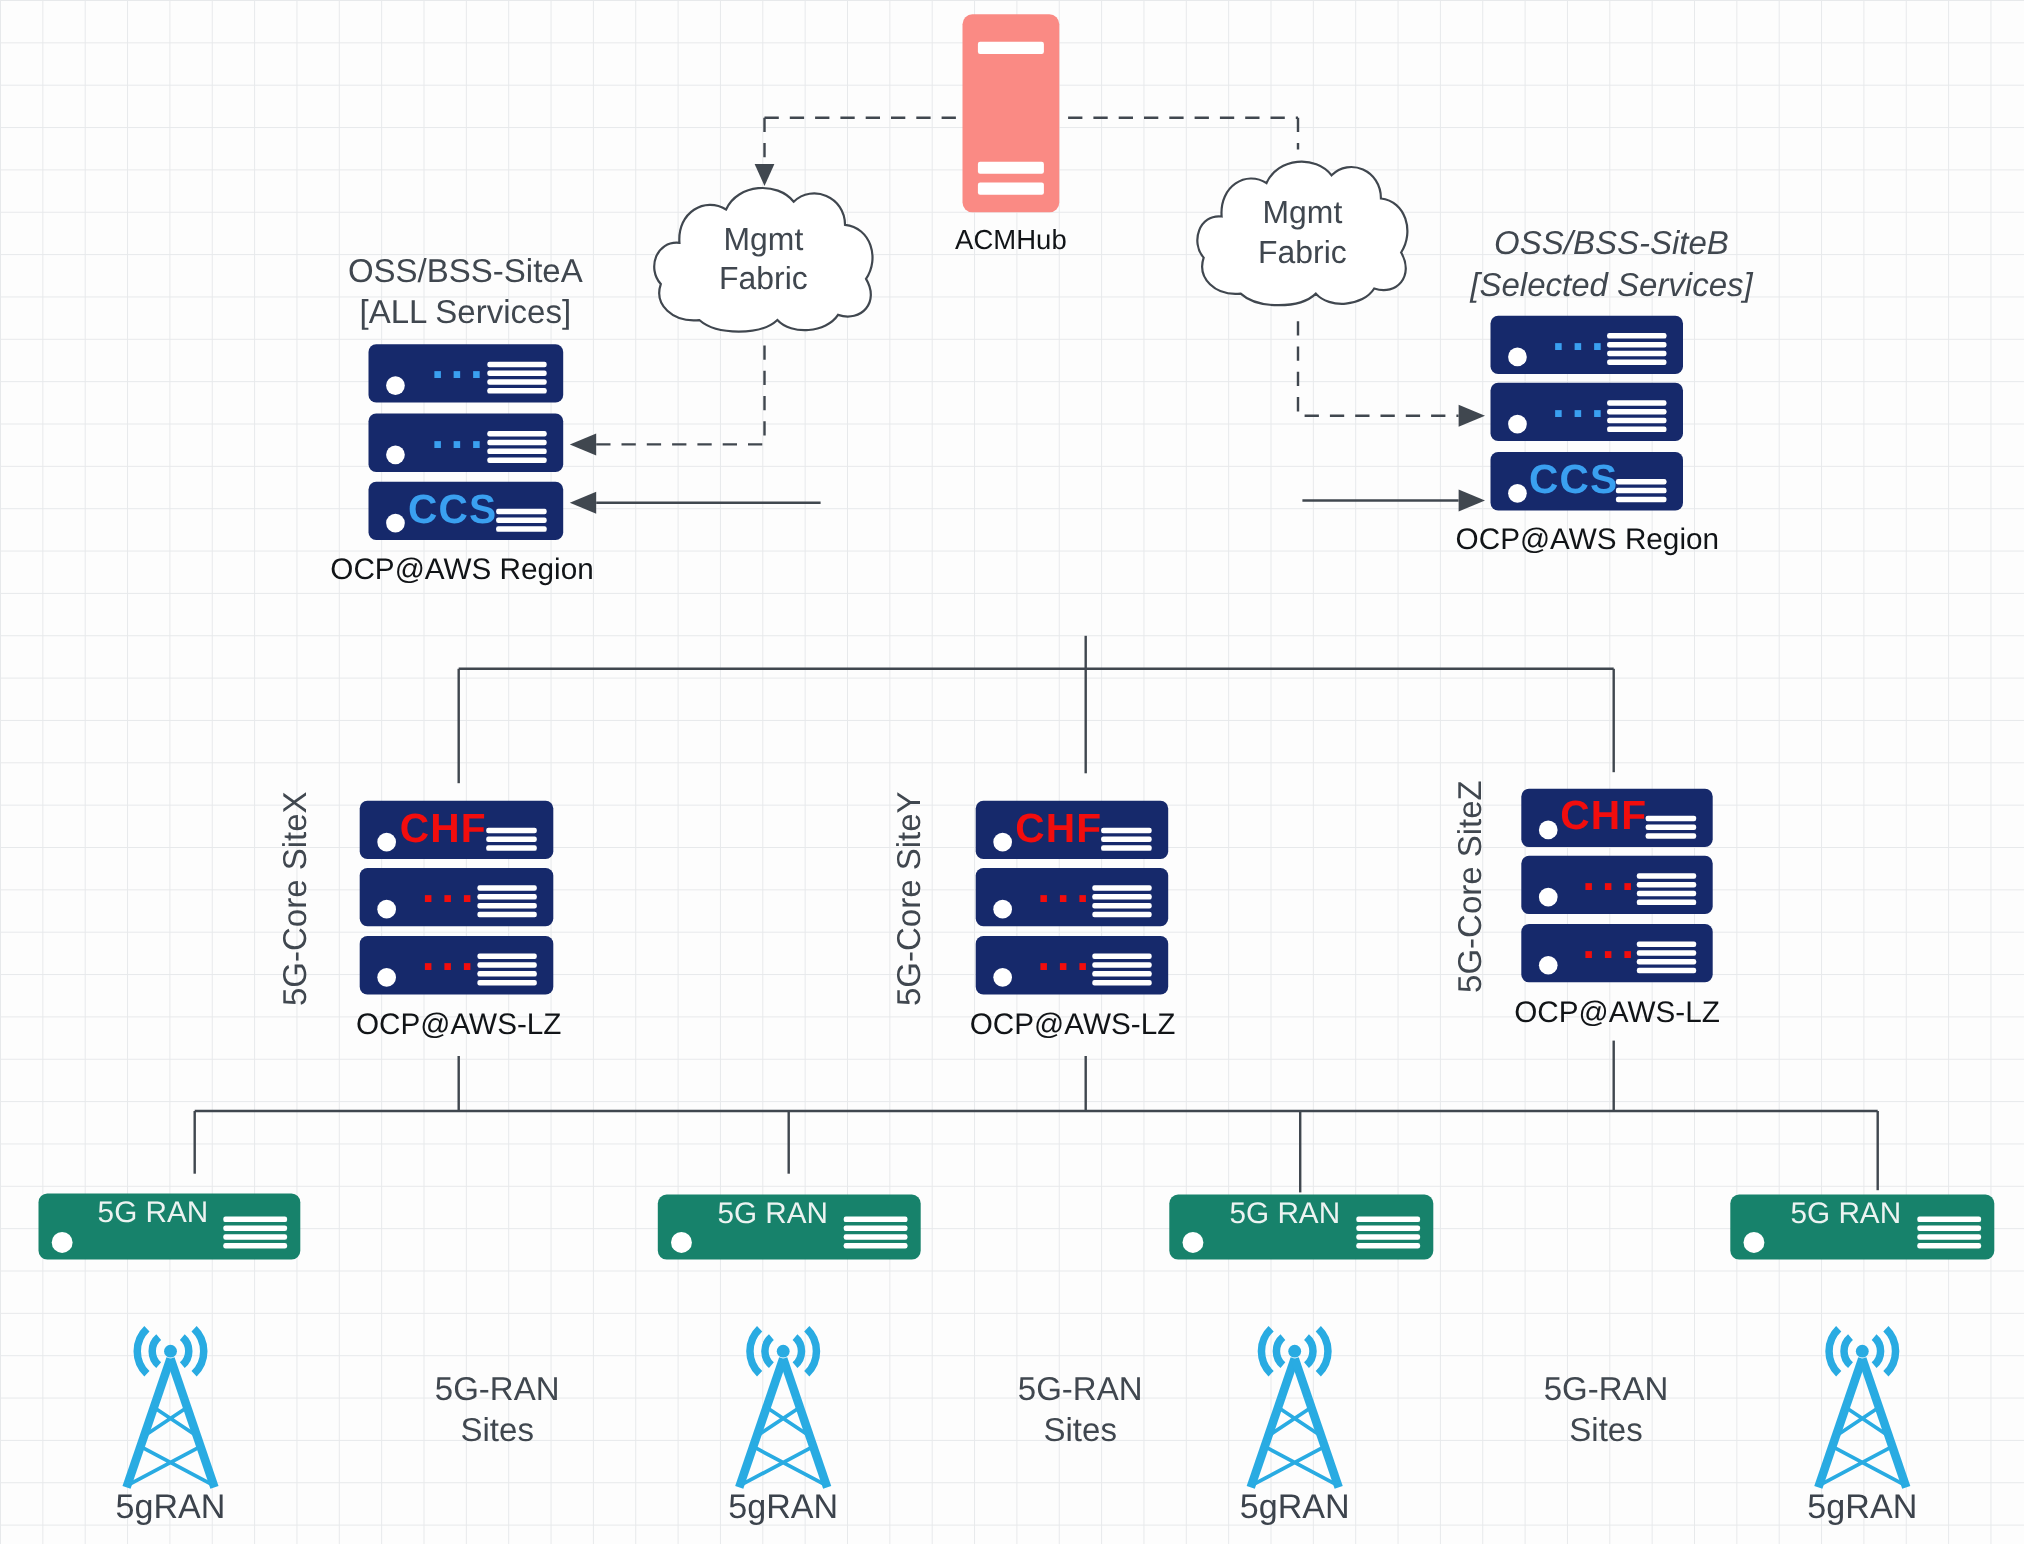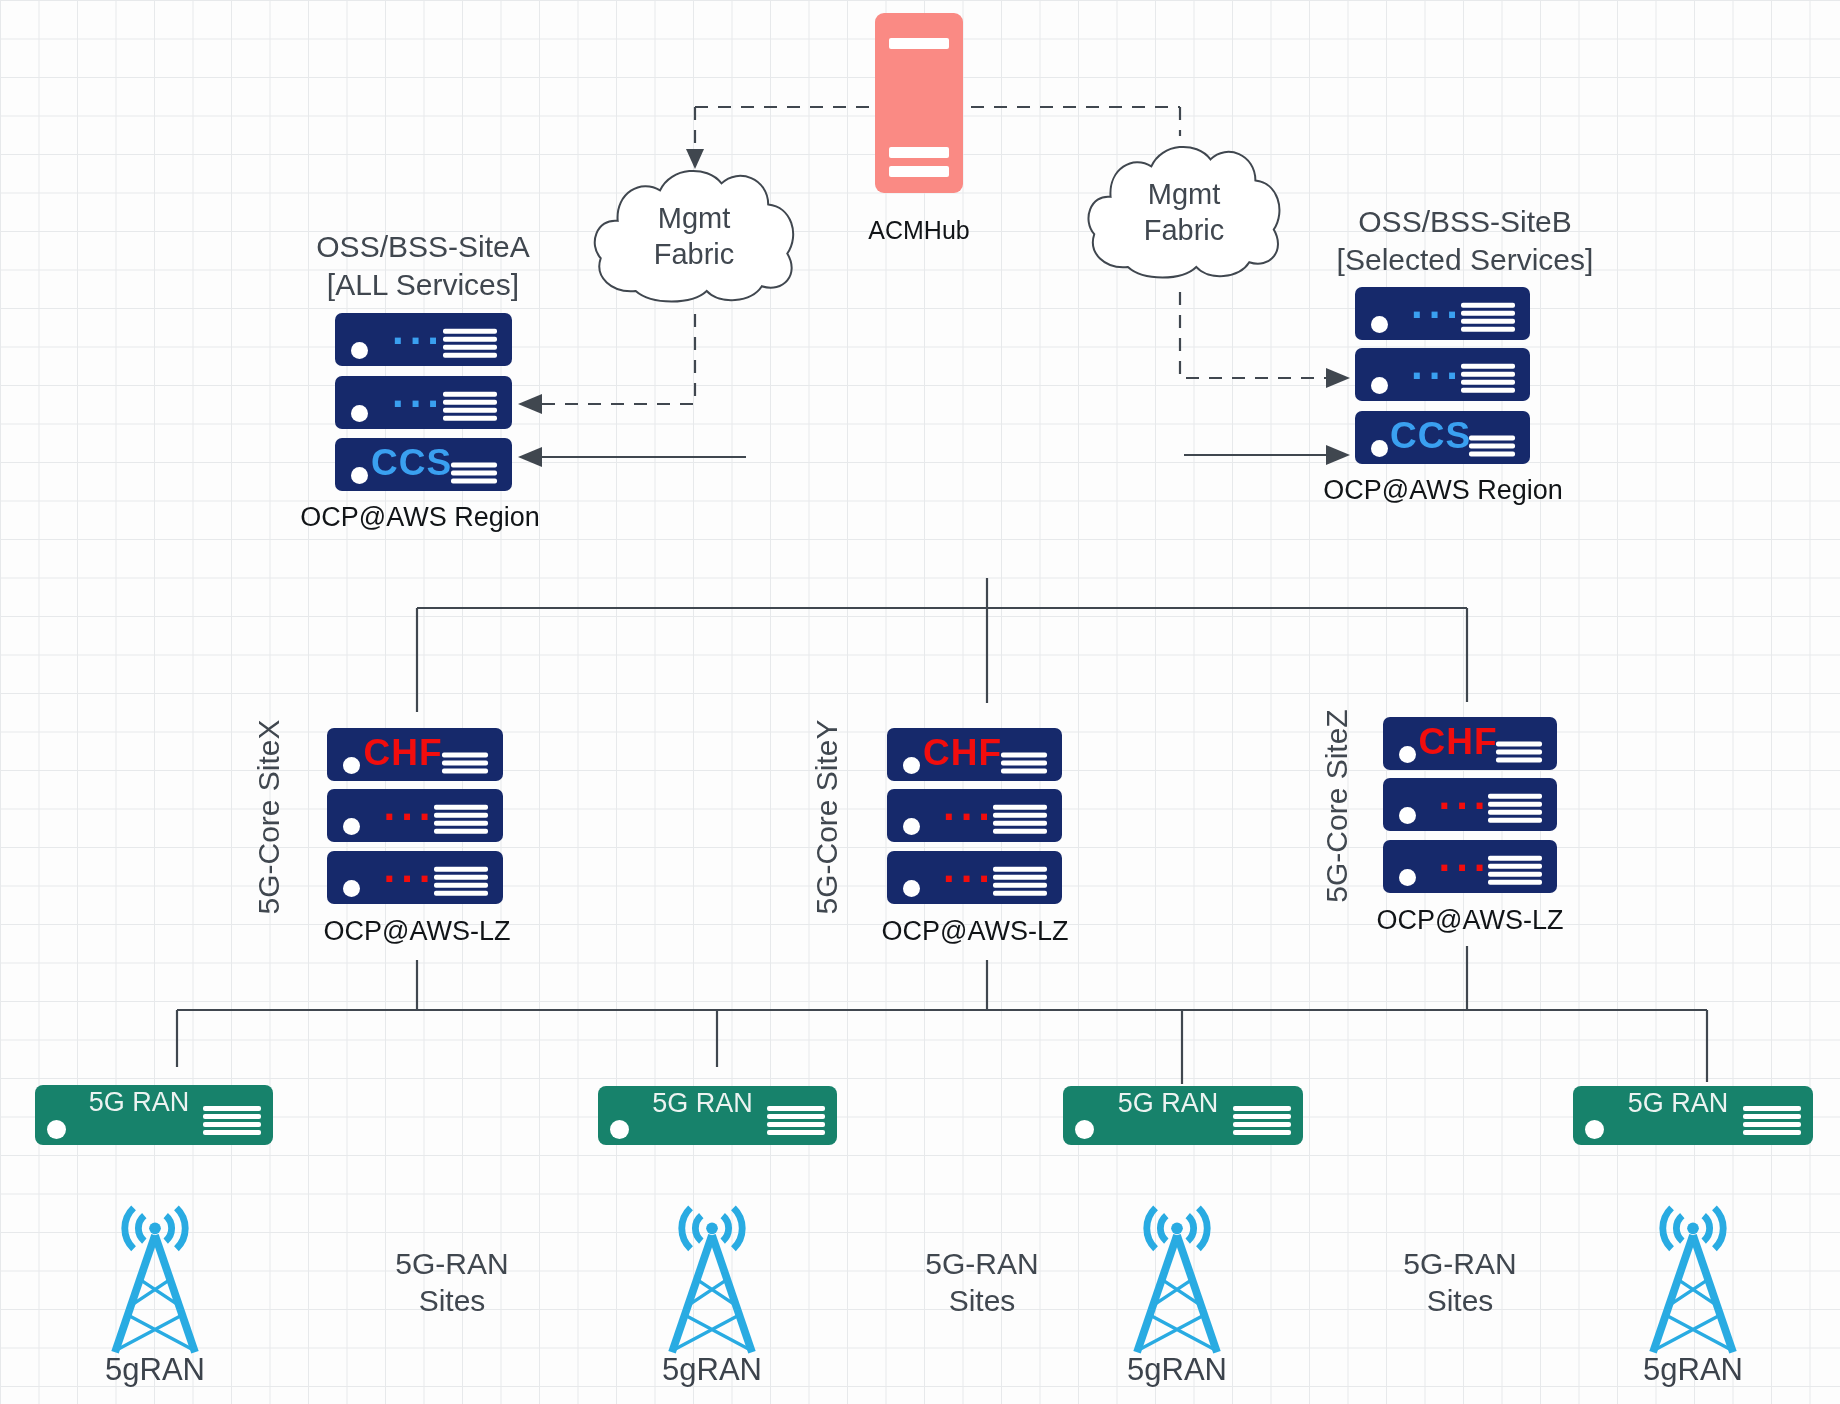--- a/index.html
+++ b/index.html
@@ -83,21 +83,21 @@
       <polygon points="1326,368 1326,388 1350,378"></polygon>
       <polygon points="1326,445 1326,465 1350,455"></polygon>
     </g>
   </svg>
 
   <div class="tower-server" style="left:875px;top:13px;width:88px;height:180px;">
     <span class="stripe" style="top:25px;"></span>
     <span class="stripe" style="top:134px;"></span>
     <span class="stripe" style="top:153px;"></span>
   </div>
-  <div class="tlabel acm-label" style="left:919px;top:216px;">ACMHub</div>
+  <div class="tlabel acm-label" style="left:919px;top:204px;">ACMHub</div>
 
   <div class="cloud" style="left:588px;top:160px;width:212px;height:152px;">
     <svg viewBox="0 0 200 130" preserveAspectRatio="none">
       <path d="M45,112 C22,114 6,100 12,84 C0,72 8,50 28,52 C26,28 50,16 68,26 C78,6 112,4 126,20 C142,6 170,16 170,38 C192,40 200,64 188,80 C200,98 184,114 164,108 C154,122 124,124 112,112 C98,124 60,124 45,112 Z" fill="#ffffff" stroke="#40474F" stroke-width="2" vector-effect="non-scaling-stroke"></path>
     </svg>
     <div class="ctext">
       <span>Mgmt</span>
       <span>Fabric</span>
     </div>
   </div>
@@ -141,21 +141,21 @@
     <span class="srv-label word blue">CCS</span>
     <span class="led"></span>
     <span class="grill" style="width:46px;transform:translateY(-20%);">
         <i></i>
         <i></i>
         <i></i>
       </span>
   </div>
   <div class="tlabel caption" style="left:420px;top:502px;">OCP@AWS Region</div>
 
-  <div class="tlabel title" style="left:1465px;top:203px;">
+  <div class="tlabel title" style="left:1465px;top:203px;font-style:italic;">
     <div>OSS/BSS-SiteB</div>
     <div>[Selected Services]</div>
   </div>
   <div class="server" style="left:1355px;top:287px;width:175px;height:53px;">
     <span class="srv-label dots blue">...</span>
     <span class="led"></span>
     <span class="grill">
         <i></i>
         <i></i>
         <i></i>

